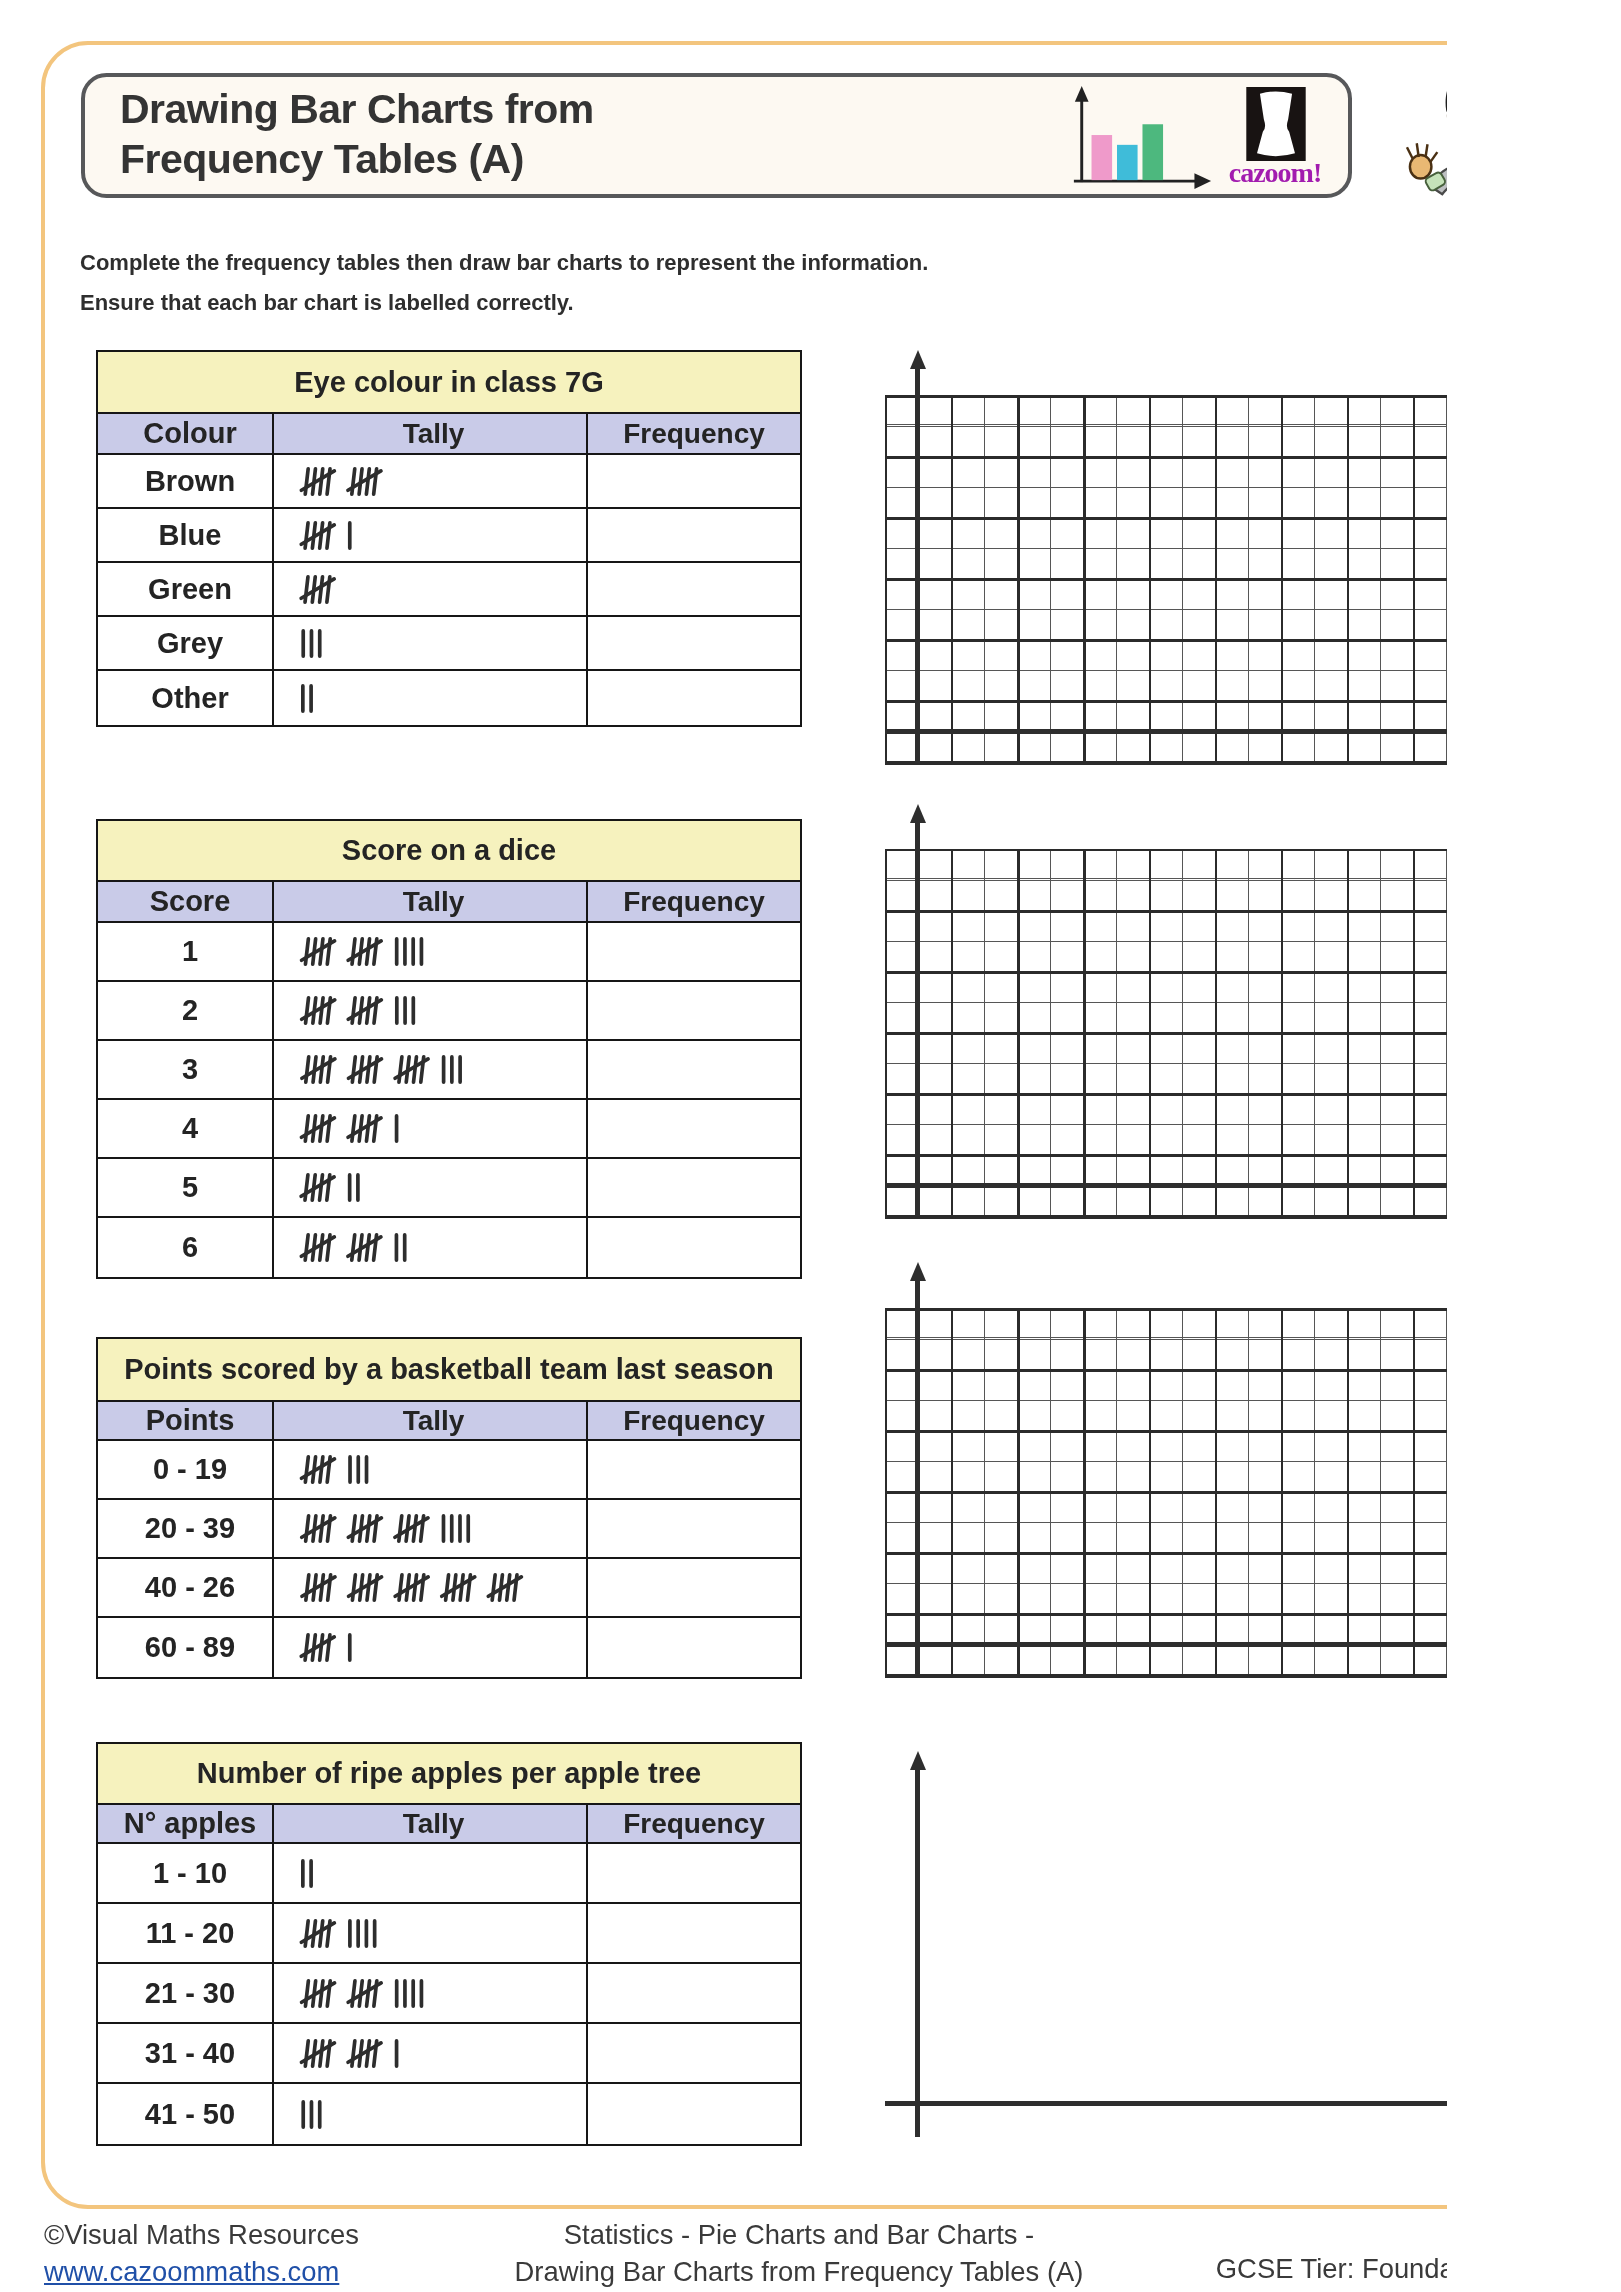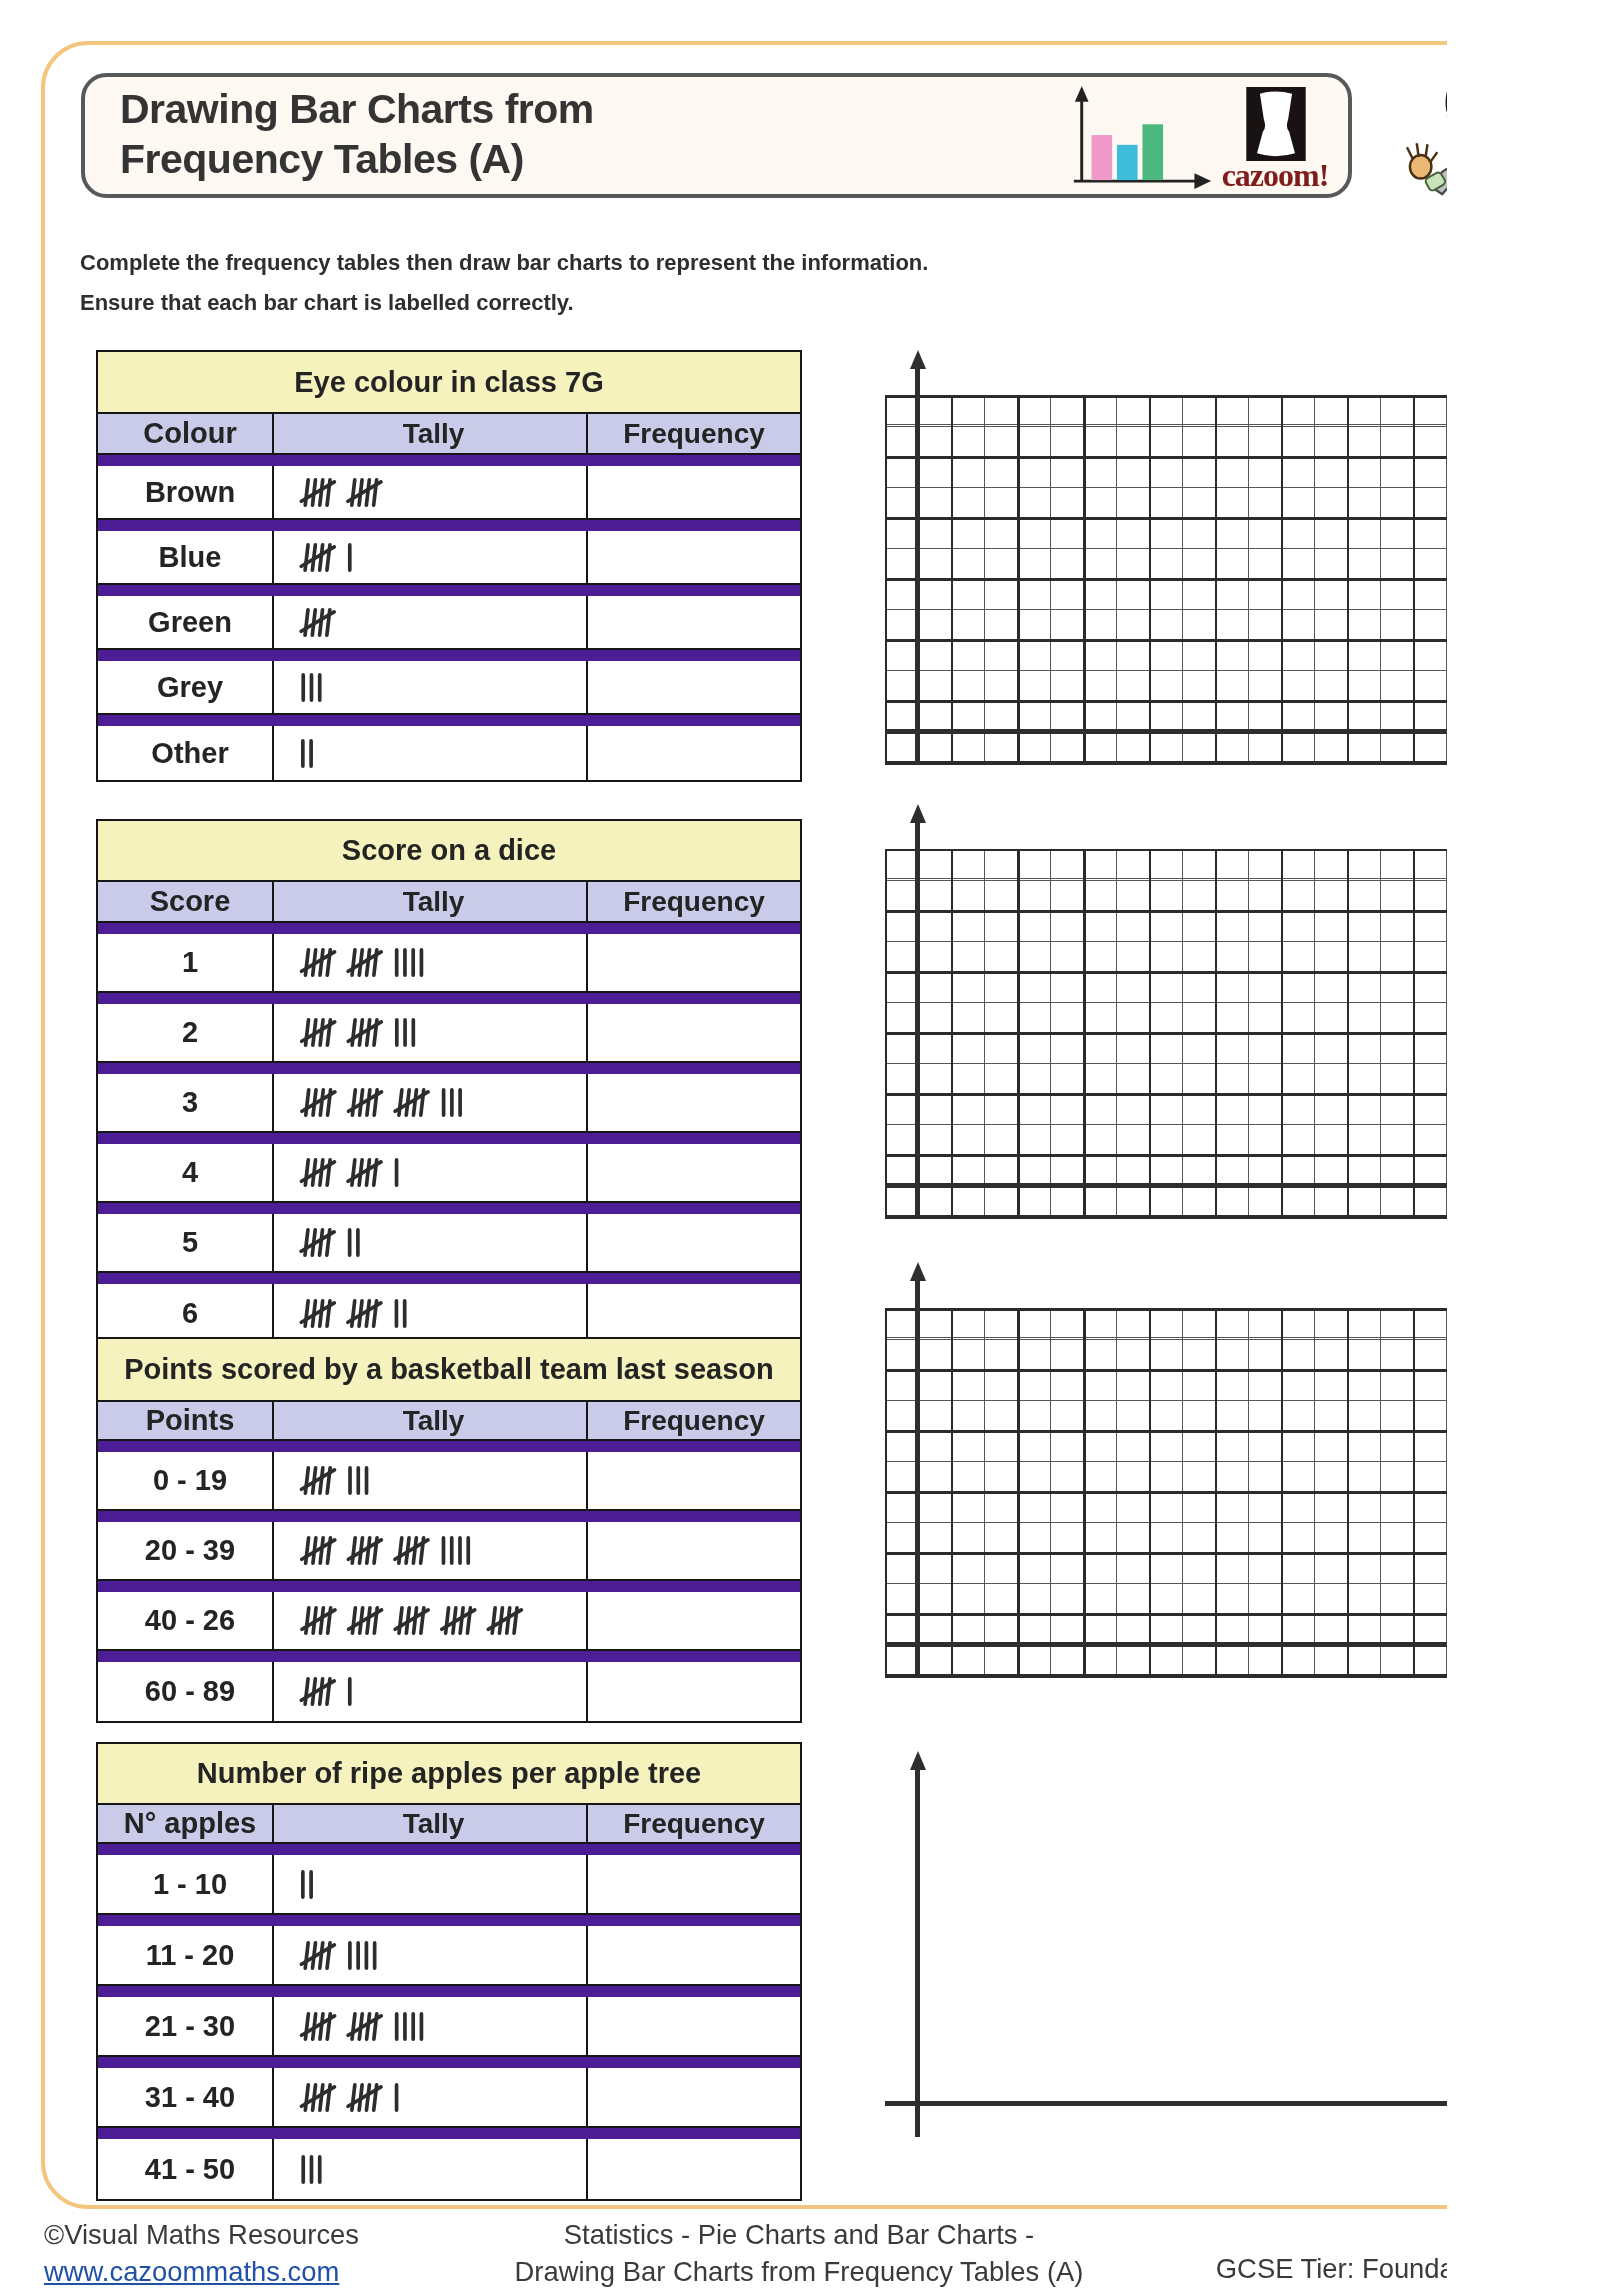--- a/index.html
+++ b/index.html
@@ -17,41 +17,41 @@
     background:#FDF9F2;border:4.9px solid #57585A;border-radius:25.5px;
   }
   .main-title{
     position:absolute;left:120px;top:84px;font-size:41px;line-height:50px;font-weight:bold;
     color:#343434;letter-spacing:-0.5px;
   }
   .mini-chart{position:absolute;left:1068px;top:84px;}
   .drum-logo{position:absolute;left:1246px;top:87px;}
   .cazoom-text{
     position:absolute;left:1177px;top:157px;width:196px;text-align:center;
-    font-family:"Liberation Serif","DejaVu Serif",serif;font-weight:900;font-size:32px;color:#7f1d1d;
+    font-family:"Liberation Serif","DejaVu Serif",serif;font-weight:900;font-size:28px;color:#a21caf;
     letter-spacing:-1px;
   }
   .mascot{position:absolute;left:1405px;top:49px;}
   .instructions{
     position:absolute;left:80px;top:243px;width:1470px;font-size:22px;line-height:40px;
     font-weight:bold;color:#2e2e2e;
   }
   
   .wtable{
     position:absolute;left:96px;width:706px;box-sizing:border-box;border:2.9px solid #161616;background:#4c1d95;
   }
   .tbl-title{
     height:var(--th);box-sizing:border-box;border-bottom:2px solid #161616;background:#F6F2BE;
     display:flex;align-items:center;justify-content:center;font-weight:bold;font-size:29px;color:#242424;
   }
   .tbl-head{
     display:flex;height:var(--hh);box-sizing:border-box;border-bottom:2px solid #161616;background:#C9CBE8;
     font-weight:bold;font-size:28px;color:#242424;
   }
-  .tbl-row{display:flex;height:var(--rh);box-sizing:border-box;border-bottom:2px solid #161616;background:#fff;margin-top:11px;}
+  .tbl-row{display:flex;height:var(--rh);box-sizing:border-box;border-bottom:2px solid #161616;background:#fff;}
   .tbl-row:last-child{border-bottom:none;justify-content:flex-end;}
   .cell{display:flex;align-items:center;box-sizing:border-box;}
   .c-label{width:174px;justify-content:center;font-weight:bold;font-size:29px;color:#242424;padding-left:10px;}
   .c-tally{flex:1;border-left:2.5px solid #161616;padding-left:23.5px;}
   .c-freq{width:214px;border-left:2.5px solid #161616;justify-content:center;}
   .tbl-head .c-tally{padding-left:7px;justify-content:center;}
   
   .grid{
     position:absolute;left:885px;width:591px;height:368px;box-sizing:content-box;
     border-right:2.5px solid #2b2b2b;border-bottom:2.5px solid #2b2b2b;

